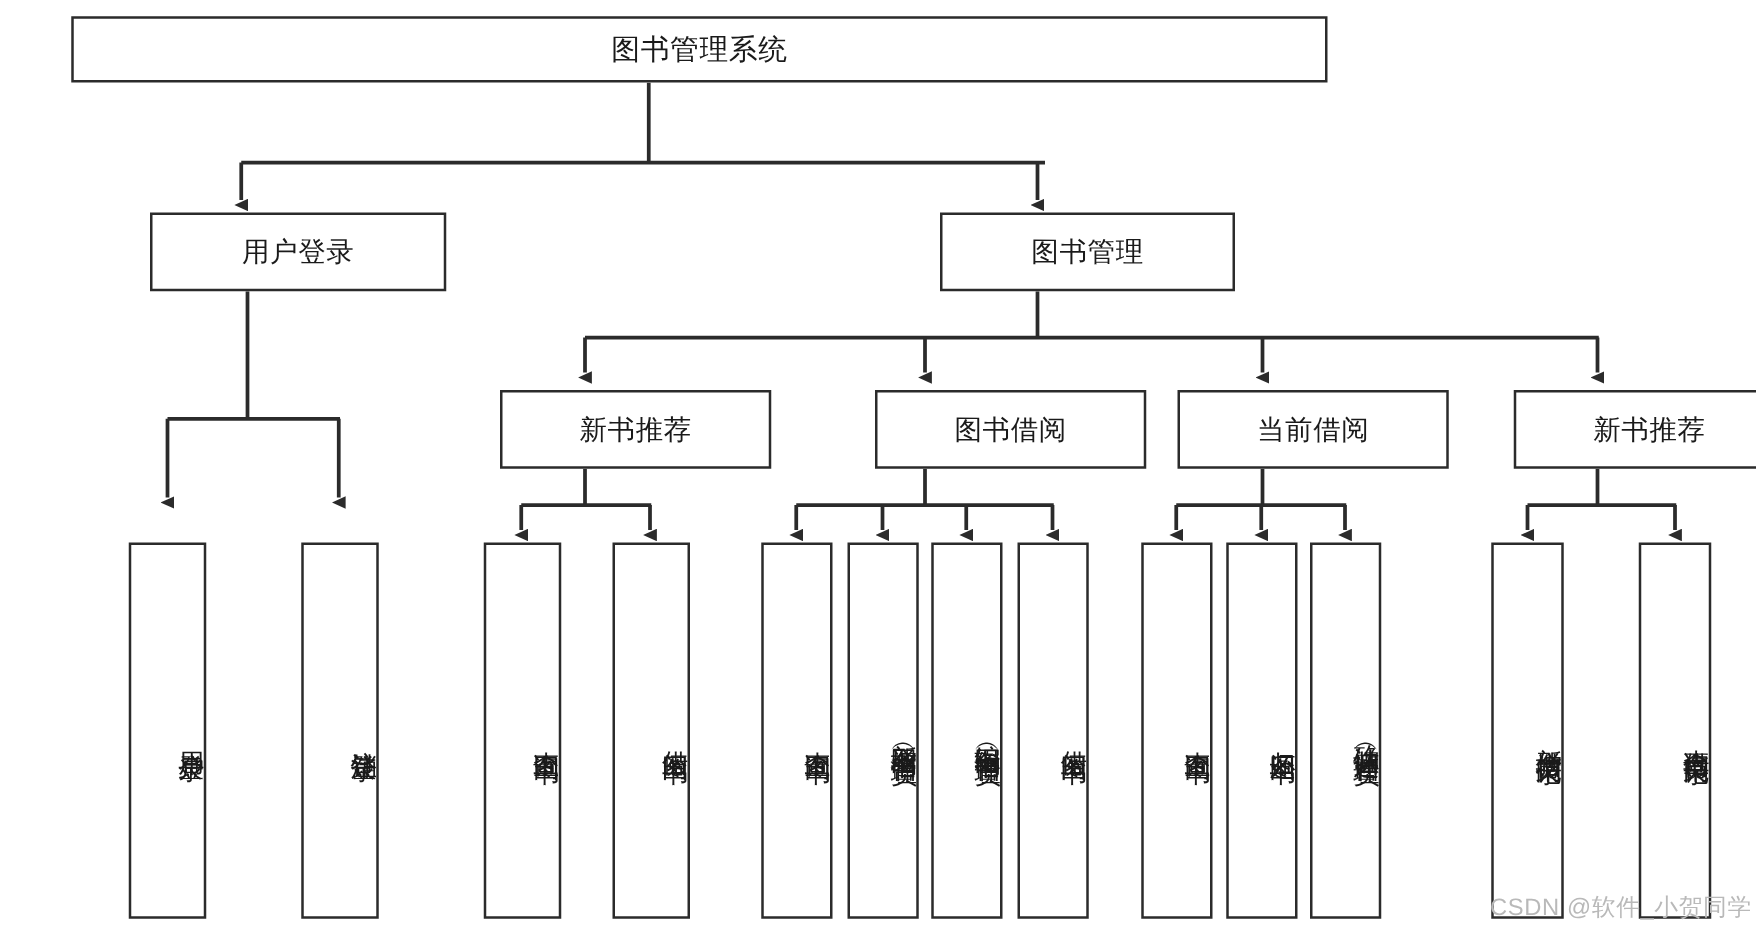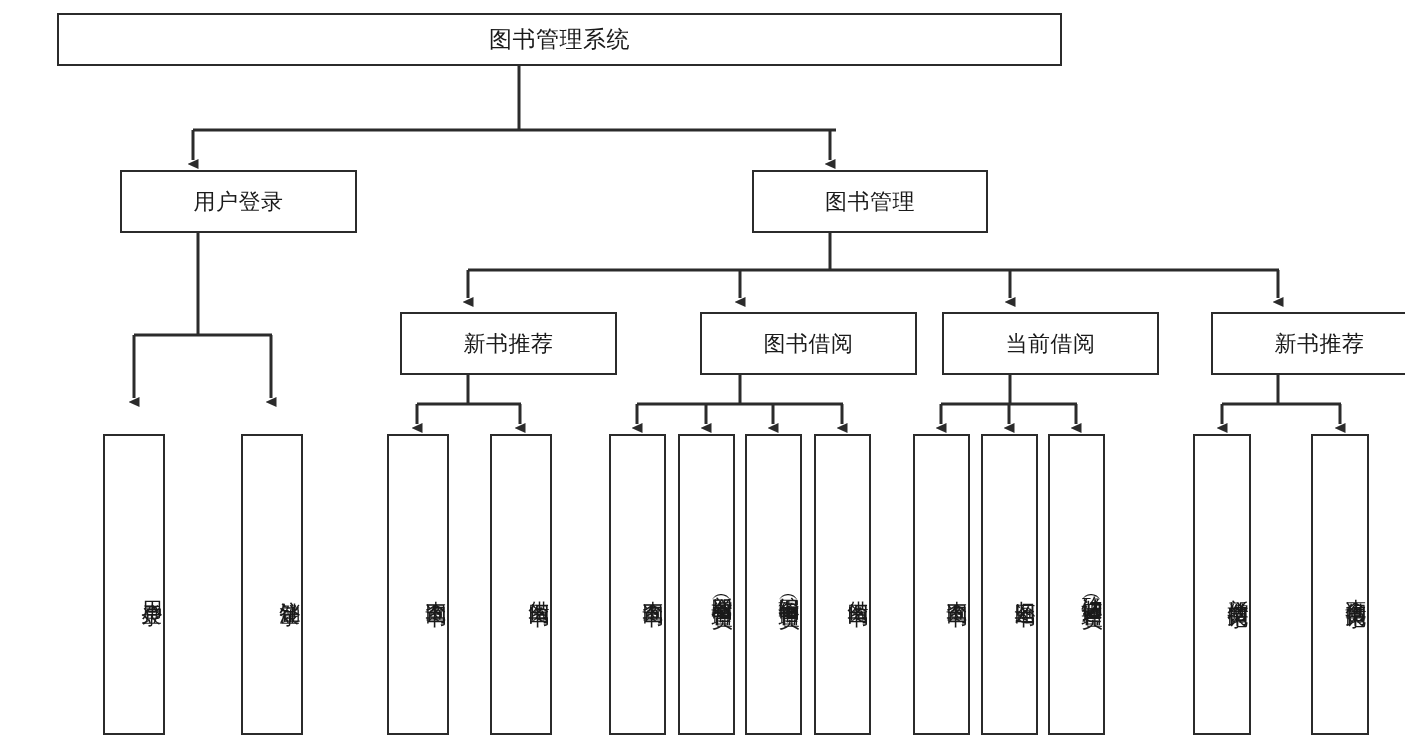--- a/index.html
+++ b/index.html
@@ -183,14 +183,15 @@
     <span class="vlabel">确认归还（管理员）</span>
   </div>
 
   <div class="node vert" style="left:1193px; top:434px; width:58px; height:301px;">
     <span class="vlabel">新增借阅记录</span>
   </div>
   <div class="node vert" style="left:1311px; top:434px; width:58px; height:301px;">
     <span class="vlabel">查询借阅记录</span>
   </div>
 
+  <div class="watermark" style="left:1192px; top:713px;">CSDN @软件_小贺同学</div>
 
 </div>
 
 </body></html>

